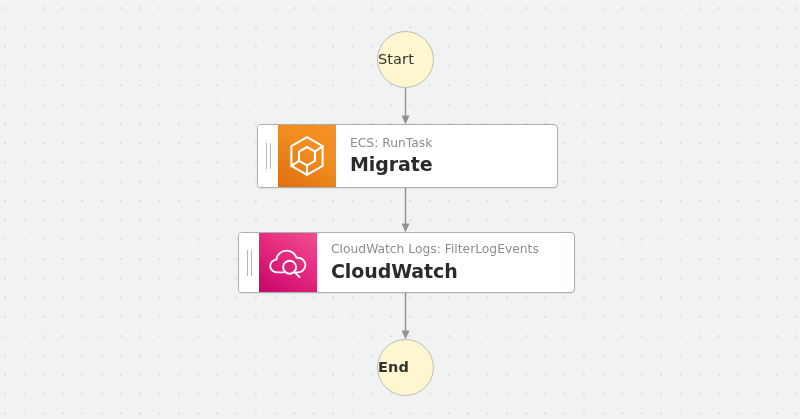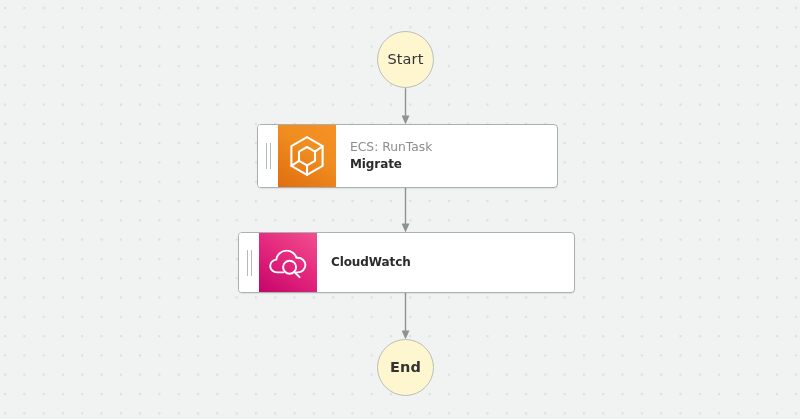--- a/index.html
+++ b/index.html
@@ -31,21 +31,20 @@
   .terminal {
     position: absolute;
     width: 57px;
     height: 57px;
     border-radius: 50%;
     background: #fdf6ce;
     border: 1.3px solid #b9bcb8;
     box-sizing: border-box;
     display: flex;
     align-items: center;
-    justify-content: center;
     box-shadow: 0 0 0 0.5px rgba(255,255,255,0.4);
   }
   .terminal span {
     font-size: 14.5px;
     color: #333333;
     letter-spacing: 0.1px;
     line-height: 1;
   }
 
   #node-start { left: 377px; top: 31px; }
@@ -123,21 +122,21 @@
     min-width: 0;
   }
   .card-subtitle {
     font-size: 12.3px;
     color: #8d8d8d;
     line-height: 1.25;
     white-space: nowrap;
     margin-bottom: 2px;
   }
   .card-title {
-    font-size: 12px;
+    font-size: 19px;
     font-weight: bold;
     color: #2b2b2b;
     line-height: 1.2;
     white-space: nowrap;
     letter-spacing: -0.1px;
   }
 
   
   .edge {
     position: absolute;
@@ -214,20 +213,21 @@
                    C35.0 13.8 38.4 17.1 38.4 21.1
                    C38.4 25.1 35.0 28.4 30.8 28.4
                    L29.6 28.4"></path>
           <circle cx="22.6" cy="23.2" r="6.5"></circle>
           <path d="M27.4 28.0 L32.6 33.2"></path>
         </g>
       </svg>
     </div>
 
     <div class="card-text">
+      <div class="card-subtitle">CloudWatch Logs: FilterLogEvents</div>
       <div class="card-title">CloudWatch</div>
     </div>
   </div>
 
   <div class="terminal" id="node-end">
     <span>End</span>
   </div>
 
 </div>
 

